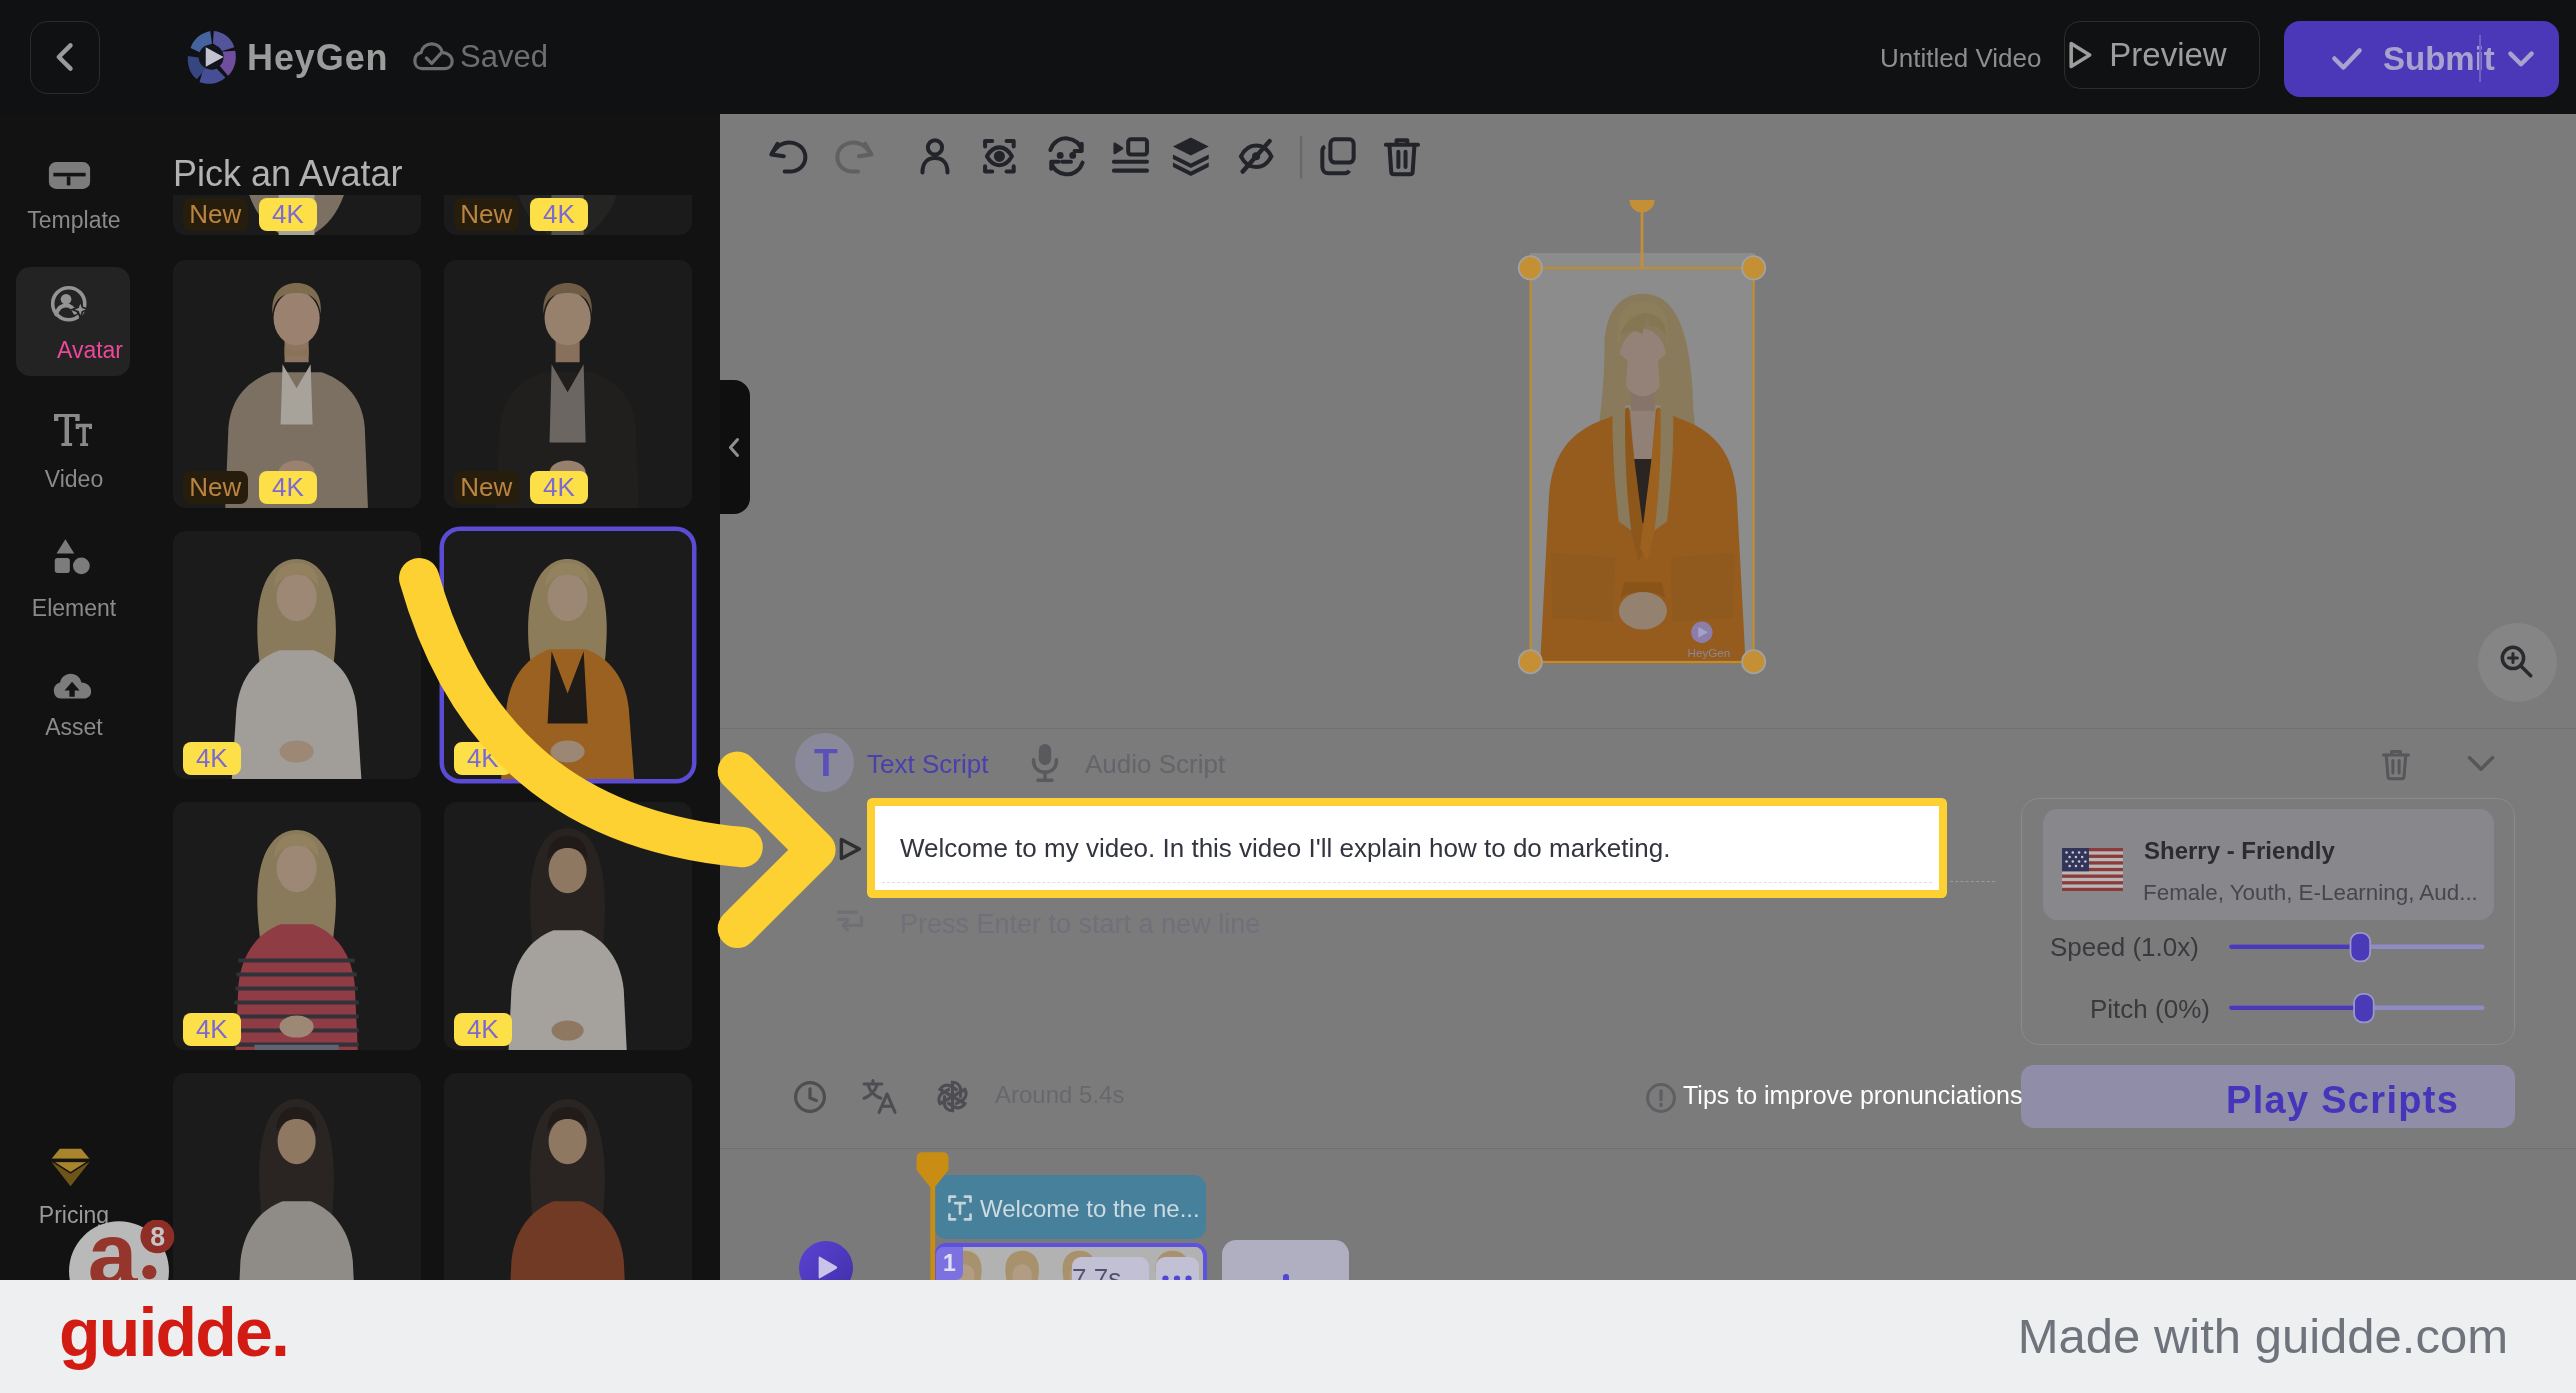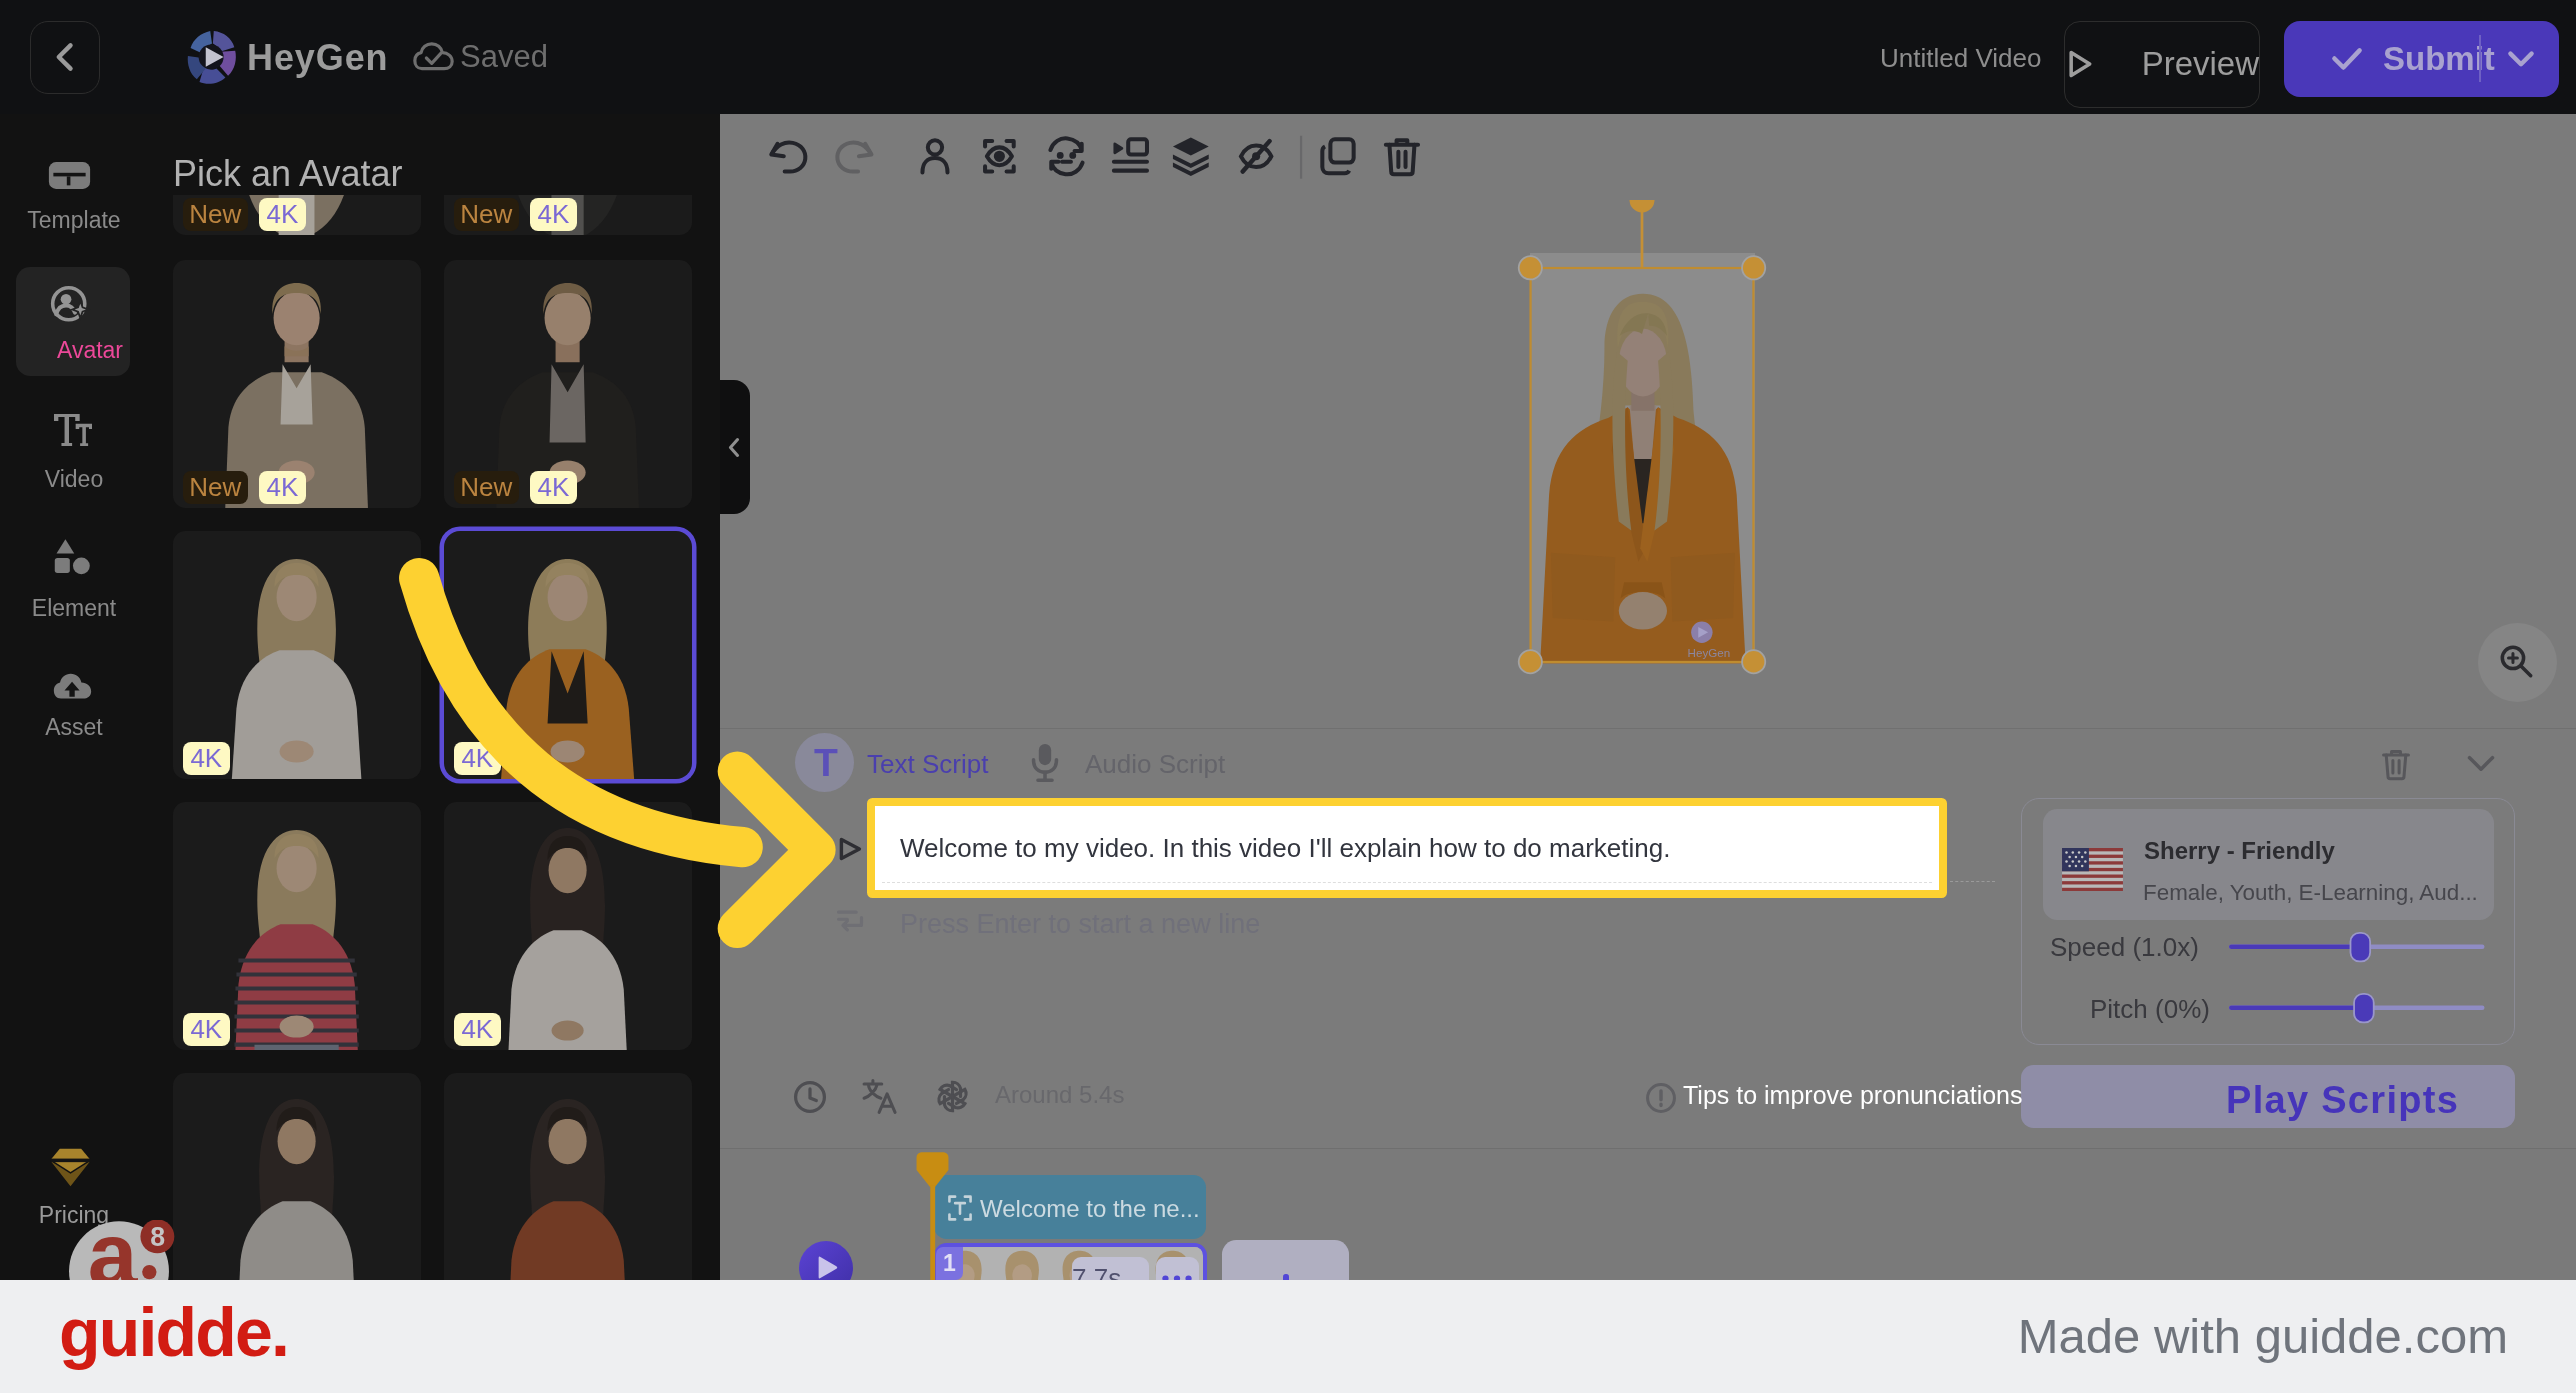--- a/index.html
+++ b/index.html
@@ -5,33 +5,33 @@
   * { margin:0; padding:0; box-sizing:border-box; }
   html,body { width:2576px; height:1394px; overflow:hidden; }
   body { font-family:"Liberation Sans",sans-serif; position:relative; background:#7b7b7b; }
 
   
   #topbar { position:absolute; left:0; top:0; width:2576px; height:114px; background:#101113; }
   #backbtn { position:absolute; left:29.5px; top:20.6px; width:70px; height:73px; border:1.8px solid #2c2c2c; border-radius:18px; }
   #hgname { position:absolute; left:247px; top:37px; font-size:36px; font-weight:bold; color:#9c9c9c; letter-spacing:0.9px; }
   #saved { position:absolute; left:460px; top:39px; font-size:31px; color:#6e6e6e; }
   #untitled { position:absolute; left:1880px; top:43px; font-size:26px; color:#8d8d8d; }
-  #previewbtn { position:absolute; left:2064px; top:20.6px; width:196px; height:87px; border:1.8px solid #2d2d2d; border-radius:16px; color:#9d9d9d; font-size:33px; font-weight:500; display:flex; align-items:center; justify-content:space-between; gap:14.3px; }
+  #previewbtn { position:absolute; left:2064px; top:20.6px; width:196px; height:68px; border:1.8px solid #2d2d2d; border-radius:16px; color:#9d9d9d; font-size:33px; font-weight:500; display:flex; align-items:center; justify-content:flex-start; gap:14.3px; }
   #submitbtn { position:absolute; left:2284px; top:20.6px; width:275px; height:76px; background:#4a38b9; border-radius:16px; color:#a9a2cf; font-size:33px; font-weight:bold; display:flex; align-items:center; }
 
   
   #rail { position:absolute; left:0; top:114px; width:148px; height:1280px; background:#121212; }
   .railitem { position:absolute; width:148px; text-align:center; color:#8a8a8a; font-size:23px; }
   
   #panel { position:absolute; left:148px; top:114px; width:572px; height:1280px; background:#121212; overflow:hidden; }
   #paneltitle { position:absolute; left:25px; top:39px; font-size:36px; font-weight:normal; color:#b2b2b2; }
   .card { position:absolute; width:248px; height:248px; background:#1b1b1b; border-radius:12.5px; overflow:hidden; }
   .badge { position:absolute; height:33px; border-radius:8px; font-size:26px; display:flex; align-items:center; justify-content:center; }
   .bnew { background:#271d0d; color:#bb8440; width:65px; }
-  .b4k { background:#fef9c3; color:#7b69d4; width:47px; }
+  .b4k { background:#fde047; color:#7b69d4; width:58px; }
 
   
   #canvas { position:absolute; left:720px; top:114px; width:1856px; height:614px; background:#7b7b7b; }
   #stage { position:absolute; left:1530px; top:253px; width:225px; height:411px; background:#8c8c8c; }
   #notch { position:absolute; left:720px; top:380px; width:29.5px; height:134px; background:#0f0f10; border-radius:0 16px 16px 0; }
 
   
   #scriptsec { position:absolute; left:720px; top:728px; width:1856px; height:420px; background:#7b7b7b; border-top:1.8px solid #707070; }
   #ybox { position:absolute; left:867px; top:798px; width:1080px; height:100px; background:#ffffff; border:8px solid #fdd131; border-radius:5.4px; }
   #scripttext { position:absolute; left:900px; top:833px; font-size:26px; color:#32353e; }

